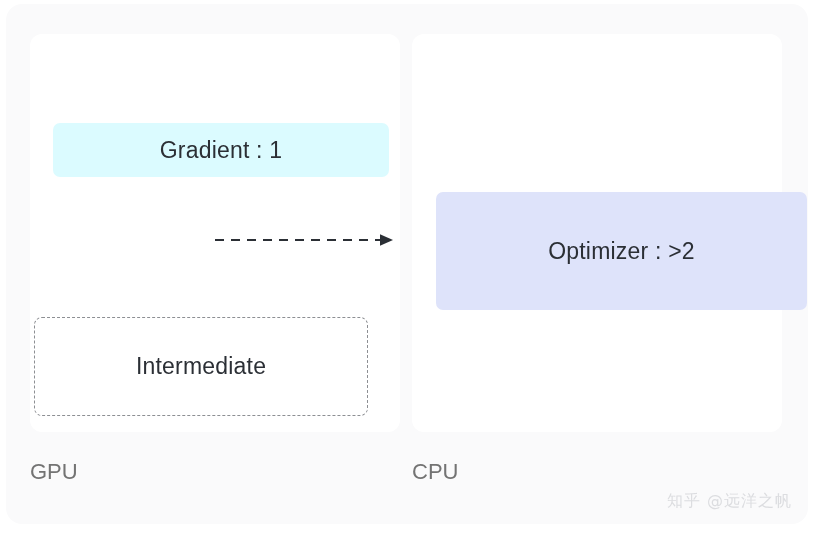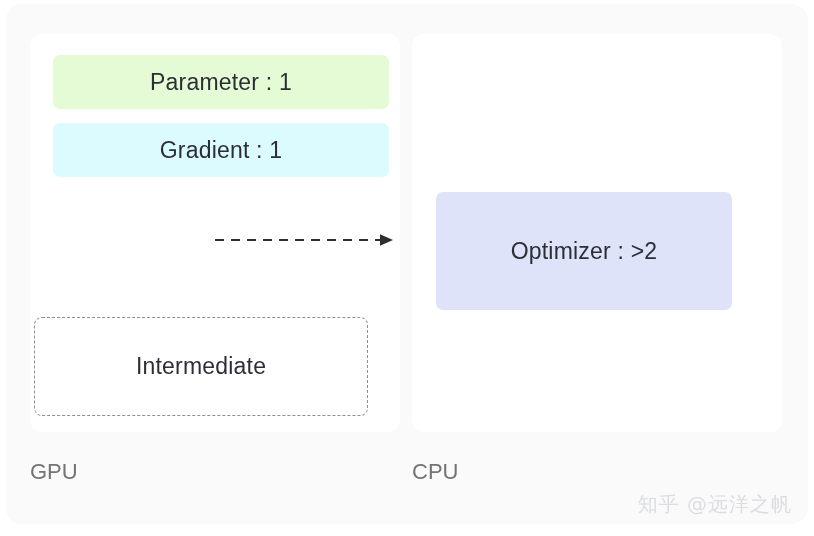--- a/index.html
+++ b/index.html
@@ -66,21 +66,21 @@
     left: 23px;
     top: 89px;
     width: 336px;
     height: 54px;
     background: #dbfbff;
     text-align: right;
   }
   #optimizer-block {
     left: 24px;
     top: 158px;
-    width: 296px;
+    width: 371px;
     height: 118px;
     background: #dee3fa;
   }
   #intermediate-block {
     left: 4px;
     top: 283px;
     width: 332px;
     height: 97px;
     background: transparent;
     border: 1.6px dashed #8d8f93;
@@ -112,38 +112,35 @@
   #cpu-caption {
     left: 406px;
     width: 370px;
   }
 
   
   #watermark {
     position: absolute;
     right: 16px;
     top: 487px;
-    font-size: 20px;
+    font-size: 16px;
     color: #dcdde0;
     letter-spacing: 1px;
     white-space: nowrap;
     font-family: "DejaVu Sans", sans-serif;
     margin-left: 31px;
   }
 </style>
 </head>
 <body>
 
 <div id="figure-root">
 
   <div class="panel" id="gpu-panel">
 
-    <div class="block" id="parameter-block">
-      <span>Parameter : 1</span>
-    </div>
 
     <div class="block" id="gradient-block">
       <span>Gradient : 1</span>
     </div>
 
     <svg id="transfer-arrow" viewBox="0 0 178 20" xmlns="http://www.w3.org/2000/svg">
       <line x1="0" y1="10" x2="165" y2="10" stroke="#2b2f35" stroke-width="2.2" stroke-dasharray="9 7"></line>
       <polygon points="165,4.2 178,10 165,15.8" fill="#2b2f35"></polygon>
     </svg>
 

